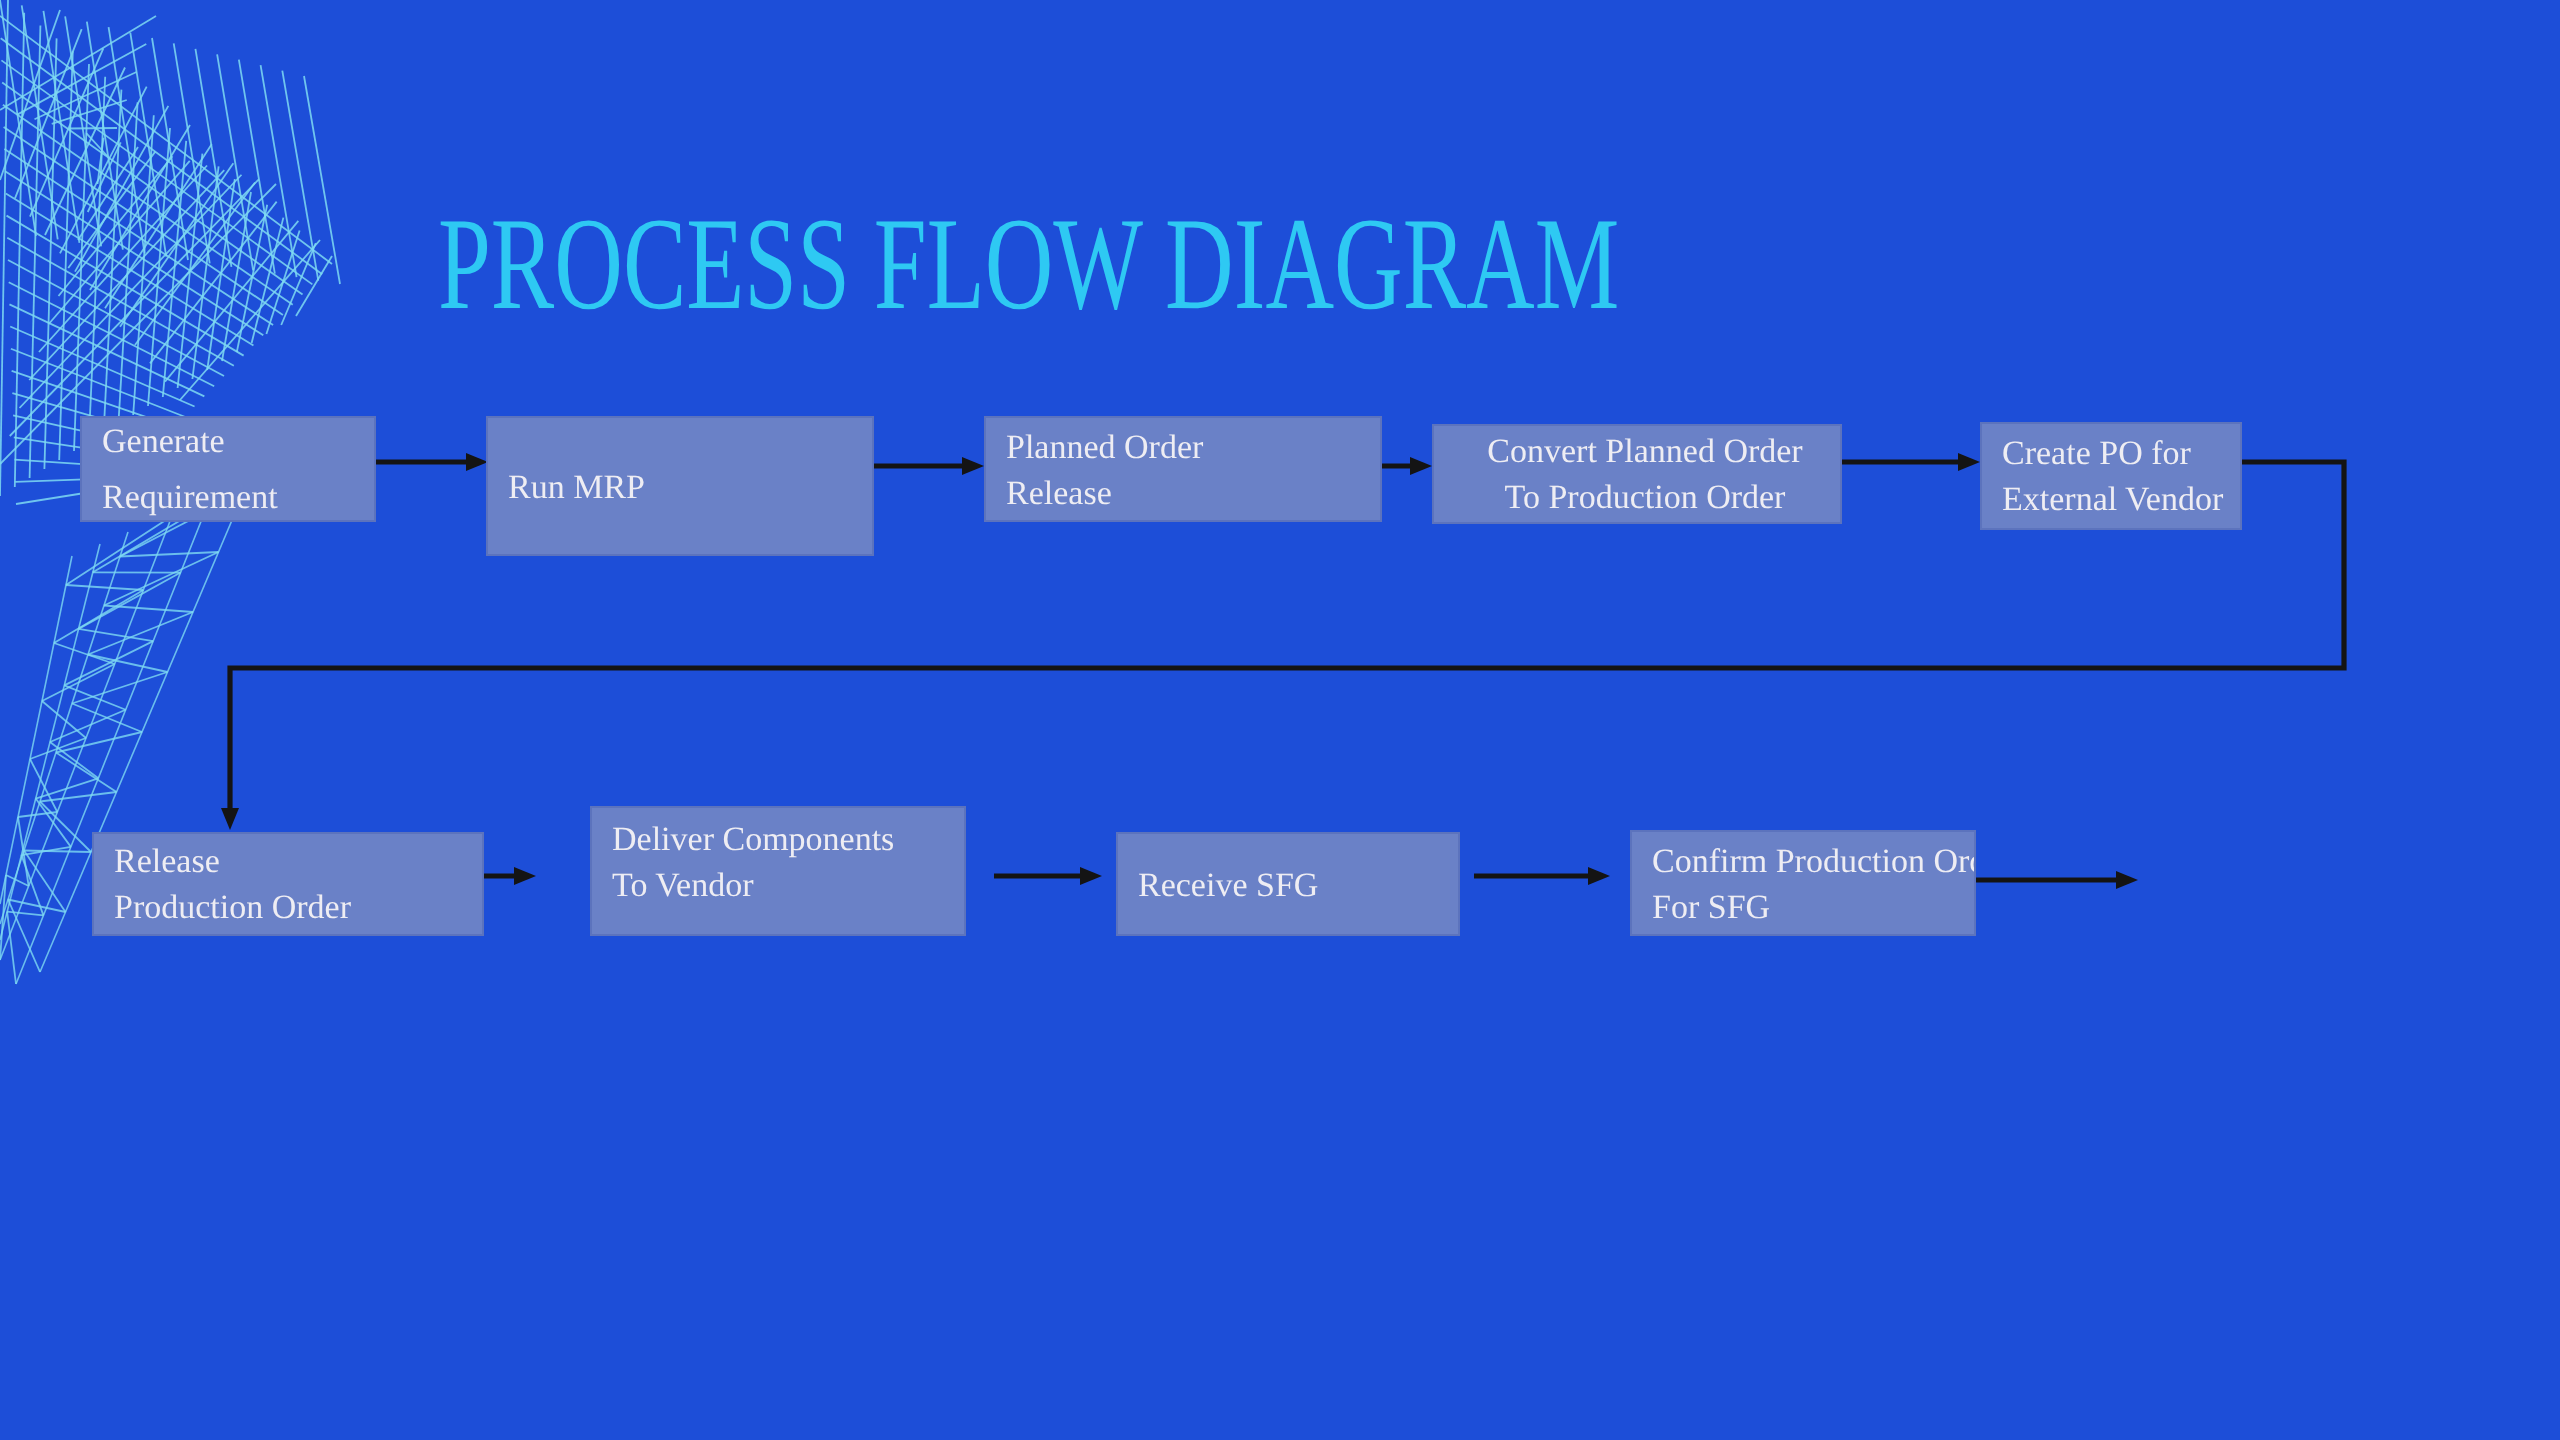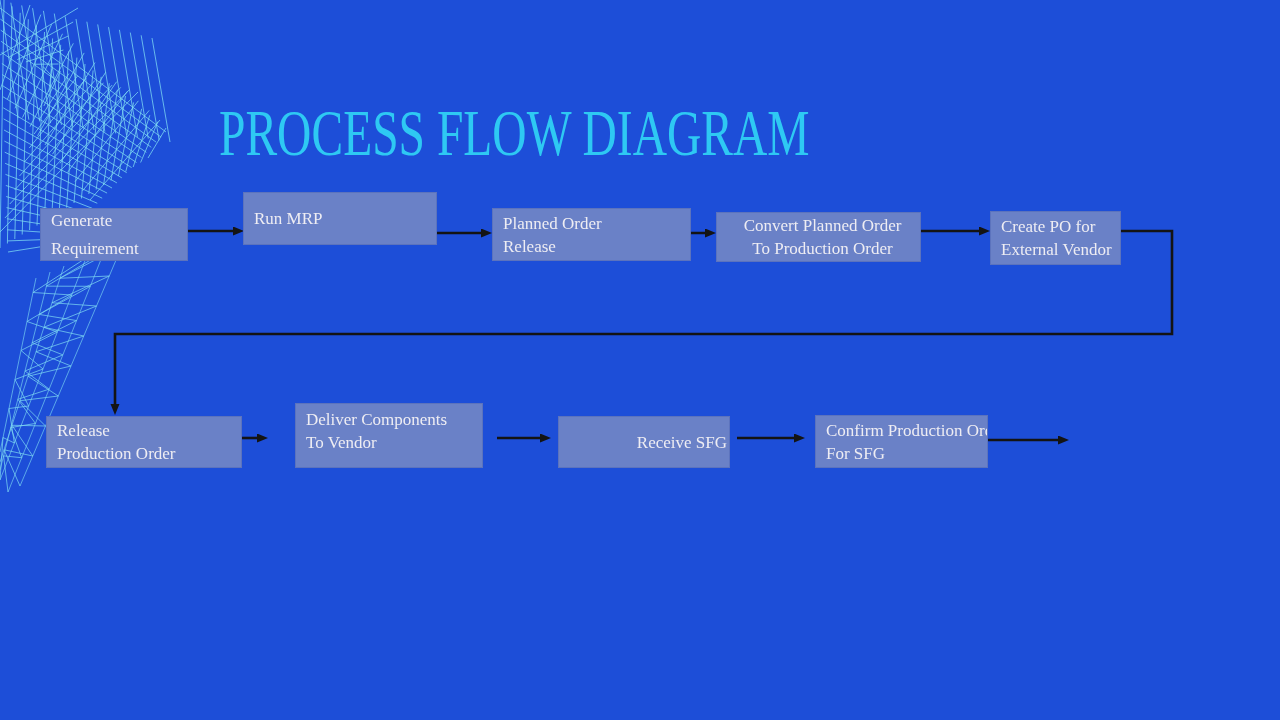--- a/index.html
+++ b/index.html
@@ -203,21 +203,21 @@
     <path d="M497,438 H541" marker-end="url(#arr)"></path>
     <path d="M737,438 H795" marker-end="url(#arr)"></path>
     <path d="M988,440 H1059" marker-end="url(#arr)"></path>
   </svg>
 
   <div class="node" style="left:40px;top:208px;width:148px;height:53px;justify-content:space-between;">
     <span>Generate</span>
     <span>Requirement</span>
   </div>
 
-  <div class="node" style="left:243px;top:192px;width:194px;height:53px;">
+  <div class="node" style="left:243px;top:208px;width:194px;height:70px;">
     <span>Run MRP</span>
     <span></span>
   </div>
 
   <div class="node" style="left:492px;top:208px;width:199px;height:53px;">
     <span>Planned Order</span>
     <span>Release</span>
   </div>
 
   <div class="node" style="left:716px;top:212px;width:205px;height:50px;align-items:center;">
@@ -233,21 +233,21 @@
   <div class="node" style="left:46px;top:416px;width:196px;height:52px;">
     <span>Release</span>
     <span>Production Order</span>
   </div>
 
   <div class="node top-align" style="left:295px;top:403px;width:188px;height:65px;">
     <span>Deliver Components</span>
     <span>To Vendor</span>
   </div>
 
-  <div class="node" style="left:558px;top:416px;width:172px;height:52px;align-items:flex-end;">
+  <div class="node" style="left:558px;top:416px;width:172px;height:52px;">
     <span>Receive SFG</span>
     <span></span>
   </div>
 
   <div class="node" style="left:815px;top:415px;width:173px;height:53px;">
     <span>Confirm Production Order</span>
     <span>For SFG</span>
   </div>
 
 

